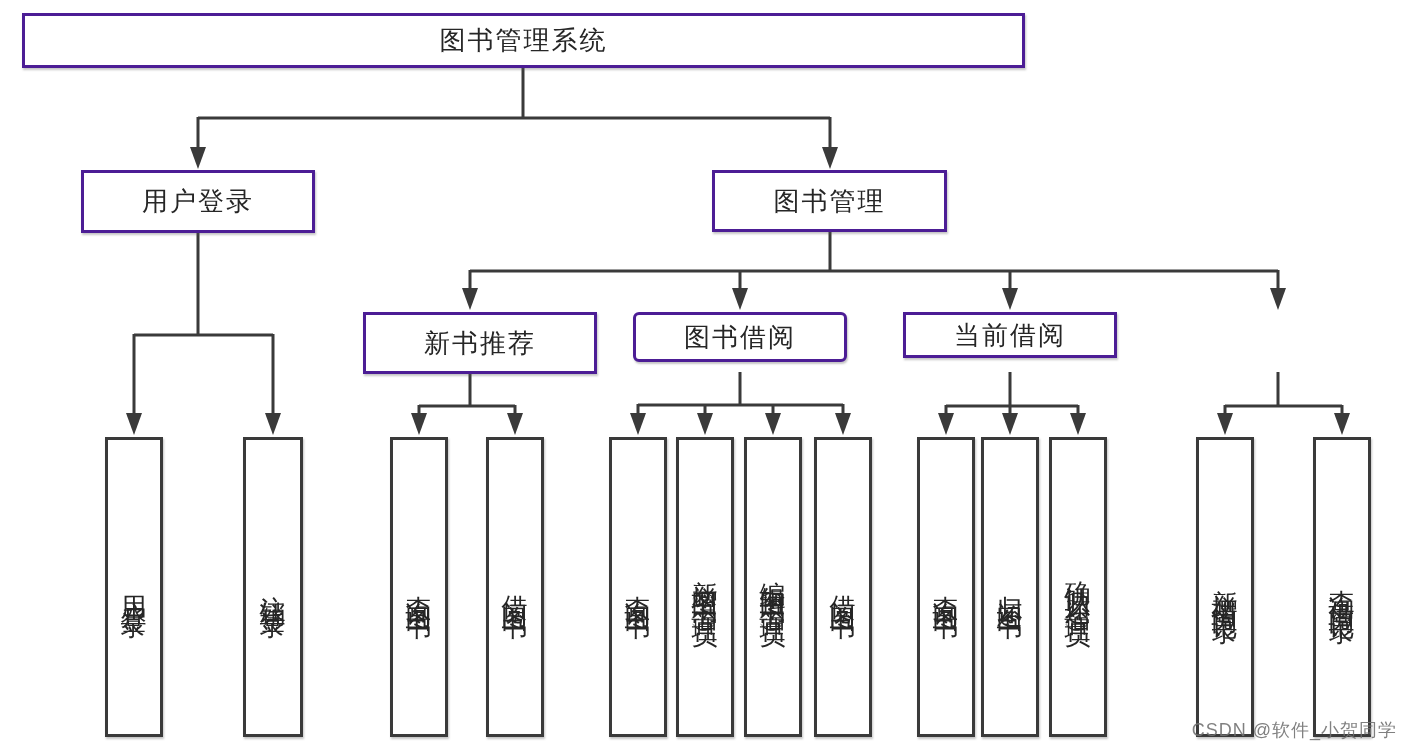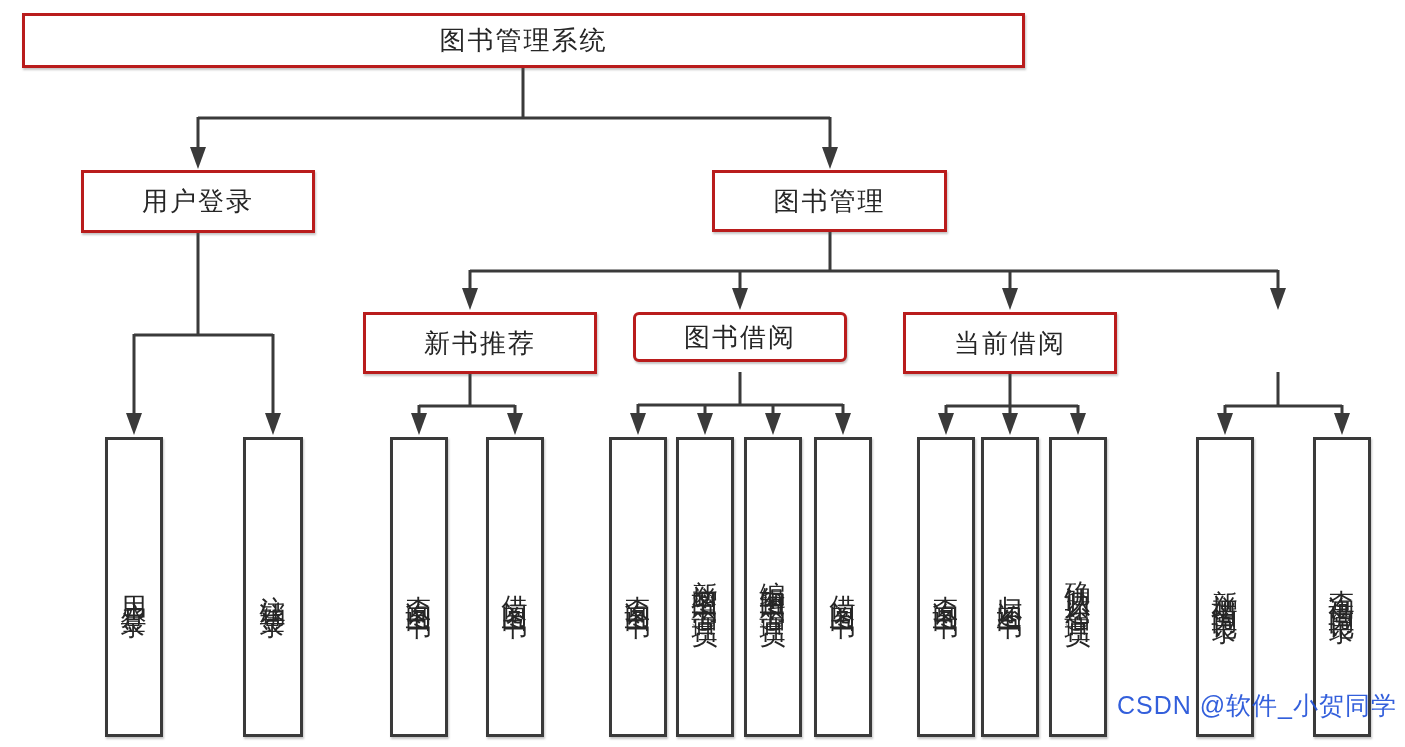--- a/index.html
+++ b/index.html
@@ -26,21 +26,21 @@
     stroke-width: 3;
   }
   #wires polygon {
     fill: #3a3a3a;
     stroke: none;
   }
   .node {
     position: absolute;
     box-sizing: border-box;
     background: #ffffff;
-    border: 3px solid #b91c1c;
+    border: 3px solid #4c1d95;
     display: flex;
     align-items: center;
     justify-content: center;
     color: #262626;
     font-size: 26px;
     letter-spacing: 2px;
     box-shadow: 1px 2px 2px rgba(90,90,90,0.35);
     white-space: nowrap;
   }
   .vnode {
@@ -64,42 +64,42 @@
     letter-spacing: 6px;
     line-height: 1;
     white-space: nowrap;
   }
   
   .root-box   { left: 22px;   top: 13px;  width: 1003px; height: 55px; }
   .l2-a       { left: 81px;   top: 170px; width: 234px;  height: 63px; }
   .l2-b       { left: 712px;  top: 170px; width: 235px;  height: 62px; font-family: Liberation Serif, serif; }
   .l3-a       { left: 363px;  top: 312px; width: 234px;  height: 62px; }
   .l3-b       { left: 633px;  top: 312px; width: 214px;  height: 50px; border-radius: 6px; }
-  .l3-c       { left: 903px;  top: 312px; width: 214px;  height: 62px; }
+  .l3-c       { left: 903px;  top: 312px; width: 214px;  height: 46px; }
   .l3-d       { left: 1172px; top: 312px; width: 213px;  height: 62px; }
   
   .g1-1 { left: 105px; }
   .g1-2 { left: 243px; width: 60px; }
   .g2-1 { left: 390px; }
   .g2-2 { left: 486px; }
   .g3-1 { left: 609px; }
   .g3-2 { left: 676px; }
   .g3-3 { left: 744px; }
   .g3-4 { left: 814px; }
   .g4-1 { left: 917px; }
   .g4-2 { left: 981px; }
   .g4-3 { left: 1049px; }
   .g5-1 { left: 1196px; }
   .g5-2 { left: 1313px; }
   .watermark {
     position: absolute;
     right: 8px;
-    top: 689px;
-    font-size: 25px;
-    color: #1d4ed8;
+    top: 718px;
+    font-size: 18px;
+    color: #737373;
     letter-spacing: 1px;
     z-index: 5;
     opacity: 0.9;
   }
 </style>
 </head>
 <body>
 
 <div id="canvas">
 

